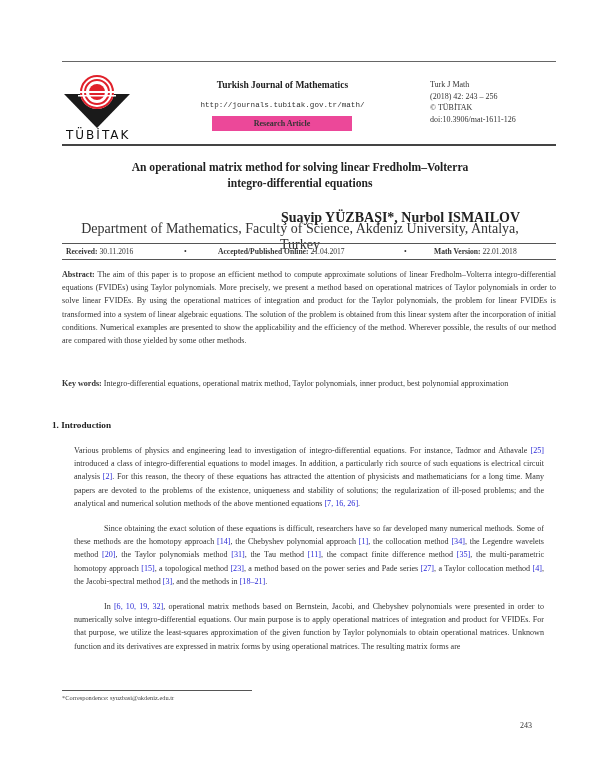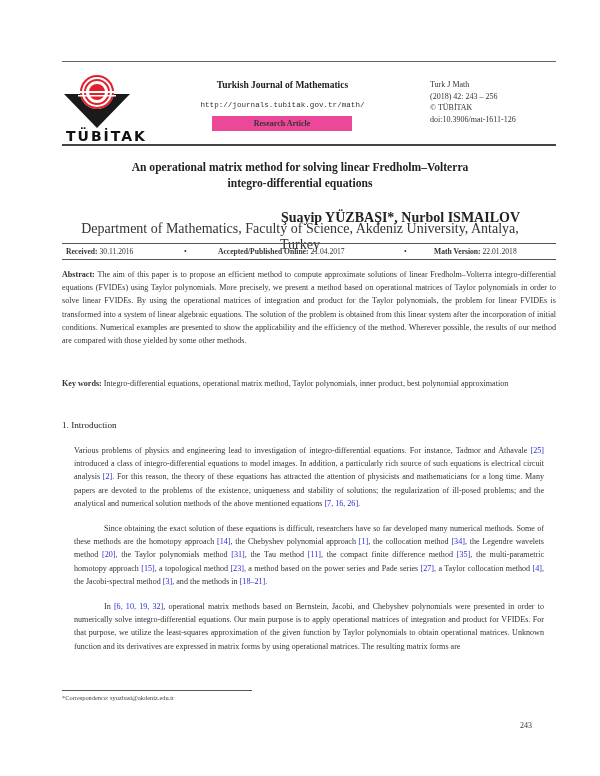--- a/index.html
+++ b/index.html
@@ -4,22 +4,22 @@
 <style>
   html, body { margin: 0; padding: 0; background: #ffffff; }
   body { width: 600px; height: 776px; position: relative; overflow: hidden;
          font-family: "Liberation Serif", "DejaVu Serif", serif; color: #222; }
   .page { position: absolute; left: 0; top: 0; width: 600px; height: 776px; }
 
   .rule-top { position: absolute; left: 62px; top: 61px; width: 494px; height: 0; border-top: 1px solid #666; }
   .rule-head { position: absolute; left: 62px; top: 144px; width: 494px; height: 0; border-top: 2px solid #444; }
 
   .logo { position: absolute; left: 62px; top: 70px; width: 70px; height: 70px; }
-  .logo-text { position: absolute; left: 66px; top: 128px; font-family: "DejaVu Sans", sans-serif; font-weight: bold;
-               font-size: 14px; letter-spacing: 2px; color: #111; }
+  .logo-text { position: absolute; left: 66px; top: 128px; font-family: "DejaVu Sans", sans-serif; font-weight: normal;
+               font-size: 12px; letter-spacing: 2px; color: #111; }
 
   .journal-name { position: absolute; left: 195px; top: 80px; width: 175px; text-align: center;
                   font-weight: bold; font-size: 9.5px; color: #222; }
   .journal-url { position: absolute; left: 190px; top: 101px; width: 185px; text-align: center;
                  font-family: "Liberation Mono", "DejaVu Sans Mono", monospace; font-size: 7.6px; color: #333; }
   .article-type { position: absolute; left: 212px; top: 116px; width: 140px; height: 15px; background: #ec4899;
                   text-align: center; font-weight: bold; font-size: 8px; line-height: 15px; color: #333; }
 
   .meta { position: absolute; left: 430px; top: 79px; font-size: 8px; line-height: 11.5px; color: #333; }
 
@@ -33,21 +33,21 @@
   .dates-rule-top { position: absolute; left: 62px; top: 243px; width: 494px; border-top: 1px solid #555; }
   .dates-rule-bot { position: absolute; left: 62px; top: 259px; width: 494px; border-top: 1px solid #555; }
   .dates { position: absolute; left: 66px; top: 247px; width: 486px; font-size: 7.6px; color: #333; }
   .dates span { position: absolute; white-space: nowrap; }
   .dates b { font-weight: bold; }
 
   .body-text { position: absolute; left: 62px; width: 494px; font-size: 8.1px; line-height: 13.2px;
                text-align: justify; color: #333; }
   .abstract { top: 268px; }
   .keywords { top: 377px; }
-  .section-head { position: absolute; left: 62px; top: 420px; font-weight: normal; font-size: 9.2px; color: #222; }
+  .section-head { position: absolute; left: 52px; top: 420px; font-weight: bold; font-size: 9.2px; color: #222; }
   .intro { top: 432px; }
   .indent { text-indent: 30px; }
   p { margin: 12px; }
   .ref { color: #2a2ad6; }
 
   .fn-rule { position: absolute; left: 62px; top: 690px; width: 190px; border-top: 1px solid #555; }
   .footnote { position: absolute; left: 62px; top: 694px; font-size: 6.4px; color: #444; }
   .page-number { position: absolute; left: 520px; top: 721px; font-size: 8px; color: #333; }
 </style>
 </head>

